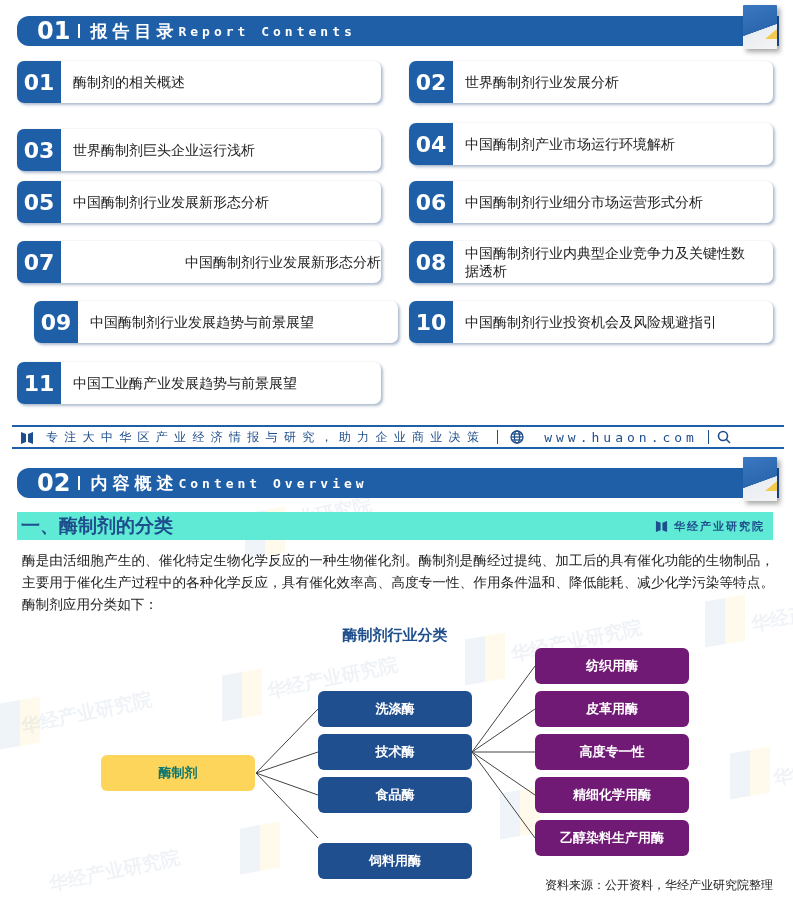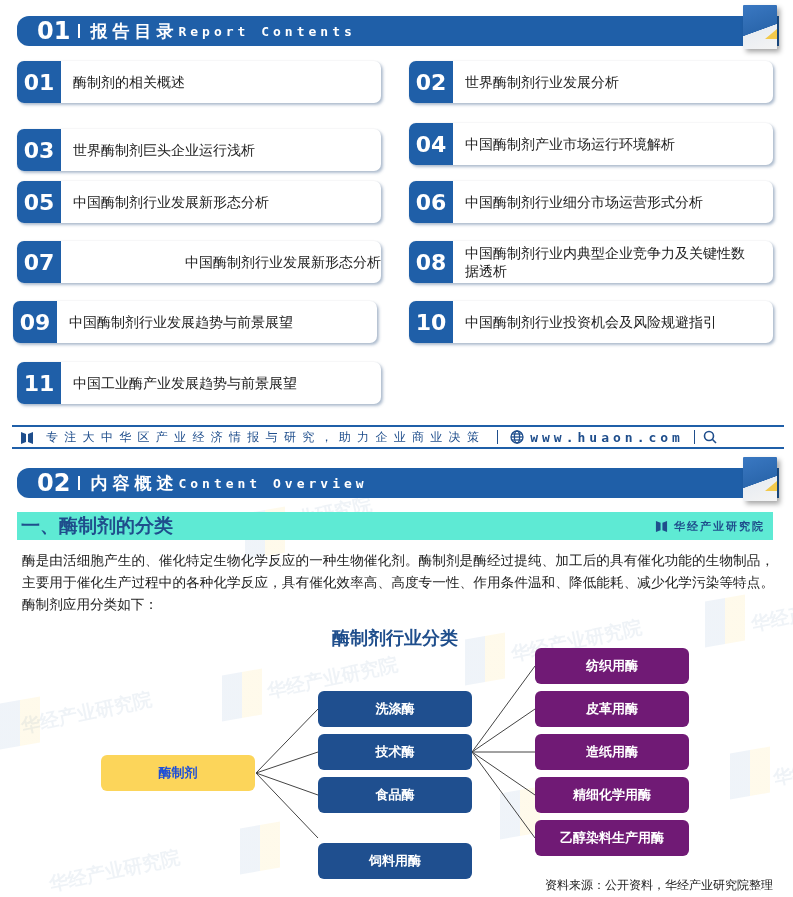--- a/index.html
+++ b/index.html
@@ -18,35 +18,35 @@
   
   .toc-item { position: absolute; width: 364px; height: 42px; background: #fff; border-radius: 7px; box-shadow: 2px 2px 3px rgba(80,110,150,0.45), 0 0 2px rgba(0,0,0,0.08); display: flex; align-items: center; }
   .toc-num { width: 44px; height: 42px; background: #1f5fa8; border-radius: 7px 0 0 7px; color: #fff; font-weight: bold; font-size: 22px; display: flex; align-items: center; justify-content: center; }
   .toc-label { margin-left: 12px; font-size: 14px; color: #222; line-height: 18px; }
 
   
   .slogan { position: absolute; left: 12px; top: 425px; width: 772px; height: 24px; border-top: 2px solid #1f5fa8; border-bottom: 2px solid #1f5fa8; display: flex; align-items: center; color: #1f4e8c; }
   .slogan .logo { width: 14px; height: 14px; margin-left: 8px; position: relative; }
   .slogan .txt { font-size: 12px; letter-spacing: 6.3px; margin-left: 12px; }
   .slogan .sep { width: 1px; height: 14px; background: #1f4e8c; margin: 0 12px; }
-  .slogan .url { font-family: "DejaVu Sans Mono", monospace; font-size: 13px; letter-spacing: 4px; margin-left: 6px; font-weight: bold; }
+  .slogan .url { font-family: "DejaVu Sans Mono", monospace; font-size: 13px; letter-spacing: 4px; margin-left: 20px; font-weight: normal; }
 
   
   .subhead { position: absolute; left: 17px; top: 512px; width: 756px; height: 28px; background: #5eead4; display: flex; align-items: center; justify-content: space-between; }
   .subhead .t { font-size: 19px; font-weight: bold; color: #1f4e8c; margin-left: 4px; }
   .subhead .brand { display: flex; align-items: center; font-size: 11px; color: #1f4e8c; letter-spacing: 2px; margin-right: 8px; font-weight: bold; }
 
   .para { position: absolute; left: 22px; top: 549px; width: 752px; font-size: 13.6px; line-height: 22px; color: #222; text-align: justify; }
 
   
-  .diag-title { position: absolute; left: 300px; top: 626px; width: 190px; text-align: center; font-size: 18px; font-weight: bold; color: #1f4e8c; }
+  .diag-title { position: absolute; left: 300px; top: 626px; width: 190px; text-align: center; font-size: 15px; font-weight: bold; color: #1f4e8c; }
   .node { position: absolute; height: 36px; border-radius: 6px; display: flex; align-items: center; justify-content: center; font-size: 13px; font-weight: bold; color: #fff; }
   .node.blue { background: #1f4f8f; }
   .node.blue2 { background: #701a75; }
-  .node.yellow { background: #fcd55a; color: #1d4ed8; }
+  .node.yellow { background: #fcd55a; color: #0f766e; }
   .diag-lines { position: absolute; left: 0; top: 0; width: 793px; height: 897px; pointer-events: none; }
 
   .source { position: absolute; right: 20px; top: 877px; font-size: 12px; color: #222; }
 
   .wm { position: absolute; font-size: 19px; font-weight: bold; color: rgba(31,78,140,0.07); transform: rotate(-12deg); white-space: nowrap; }
   .wm-block { position: absolute; width: 40px; height: 46px; background: linear-gradient(90deg, rgba(31,95,168,0.07) 50%, rgba(252,213,90,0.12) 50%); transform: skewY(-10deg); }
 </style>
 </head>
 <body>
 
@@ -99,21 +99,21 @@
   <div class="toc-label">中国酶制剂行业细分市场运营形式分析</div>
 </div>
 <div class="toc-item" style="left:17px;top:241px;justify-content:space-between;">
   <div class="toc-num">07</div>
   <div class="toc-label">中国酶制剂行业发展新形态分析</div>
 </div>
 <div class="toc-item" style="left:409px;top:241px;">
   <div class="toc-num">08</div>
   <div class="toc-label" style="width:290px;">中国酶制剂行业内典型企业竞争力及关键性数据透析</div>
 </div>
-<div class="toc-item" style="left:13px;top:301px;">
+<div class="toc-item" style="left:34px;top:301px;">
   <div class="toc-num">09</div>
   <div class="toc-label">中国酶制剂行业发展趋势与前景展望</div>
 </div>
 <div class="toc-item" style="left:409px;top:301px;">
   <div class="toc-num">10</div>
   <div class="toc-label">中国酶制剂行业投资机会及风险规避指引</div>
 </div>
 <div class="toc-item" style="left:17px;top:362px;">
   <div class="toc-num">11</div>
   <div class="toc-label">中国工业酶产业发展趋势与前景展望</div>
@@ -188,17 +188,17 @@
 
 <div class="node yellow" style="left:101px;top:755px;width:154px;">酶制剂</div>
 
 <div class="node blue" style="left:318px;top:691px;width:154px;">洗涤酶</div>
 <div class="node blue" style="left:318px;top:734px;width:154px;">技术酶</div>
 <div class="node blue" style="left:318px;top:777px;width:154px;">食品酶</div>
 <div class="node blue" style="left:318px;top:820px;width:154px;margin-top:23px;">饲料用酶</div>
 
 <div class="node blue2" style="left:535px;top:648px;width:154px;">纺织用酶</div>
 <div class="node blue2" style="left:535px;top:691px;width:154px;">皮革用酶</div>
-<div class="node blue2" style="left:535px;top:734px;width:154px;">造纸用酶</div>
+<div class="node blue2" style="left:535px;top:734px;width:154px;">高度专一性</div>
 <div class="node blue2" style="left:535px;top:777px;width:154px;">精细化学用酶</div>
 <div class="node blue2" style="left:535px;top:820px;width:154px;">乙醇染料生产用酶</div>
 
 <div class="source">资料来源：公开资料，华经产业研究院整理</div>
 
 </body></html>

